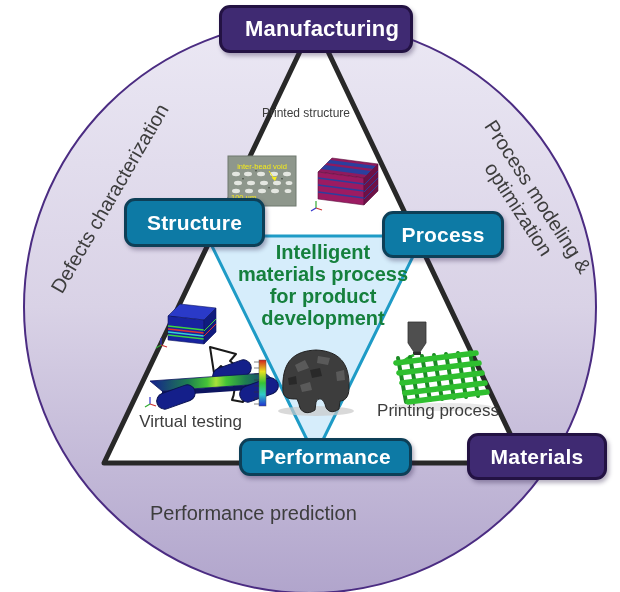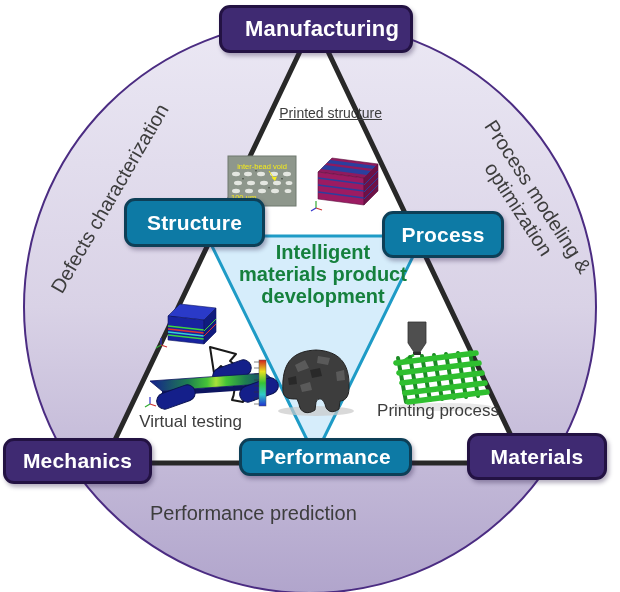--- a/index.html
+++ b/index.html
@@ -208,37 +208,37 @@
 
   <div class="lbl rot" style="left:-20px;top:187px;width:260px;transform:rotate(-60deg);">Defects characterization</div>
 
   <div class="lbl rot" style="left:400px;top:180px;width:256px;transform:rotate(57deg);">
     <div>Process modeling &amp;</div>
     <div>optimization</div>
   </div>
 
   <div class="lbl" style="left:150px;top:502px;width:340px;text-align:left;font-size:20px;">Performance prediction</div>
 
-  <div class="lbl" style="left:262px;top:101px;width:120px;text-align:right;font-size:14px;line-height:25px;text-decoration:underline;">Printed structure</div>
+  <div class="lbl" style="left:262px;top:101px;width:120px;text-align:left;font-size:12px;line-height:25px;">Printed structure</div>
 
   <div class="lbl" style="left:118px;top:412px;width:145px;text-align:center;font-size:17px;">Virtual testing</div>
 
   <div class="lbl" style="left:358px;top:401px;width:160px;text-align:center;font-size:17px;">Printing process</div>
 
   <div class="center-msg">
     <div>Intelligent</div>
-    <div>materials product</div>
+    <div>materials process</div>
+    <div>for product</div>
     <div>development</div>
   </div>
 
   <div class="node purple" style="left:219px;top:5px;width:194px;height:48px;font-size:22px;padding-left:12px;">Manufacturing</div>
 
   <div class="node teal" style="left:124px;top:198px;width:141px;height:49px;font-size:21px;">Structure</div>
 
   <div class="node teal" style="left:382px;top:211px;width:122px;height:47px;font-size:21px;">Process</div>
 
-  <div class="node purple" style="left:3px;top:438px;width:149px;height:46px;font-size:21px;">Mechanics</div>
 
   <div class="node teal" style="left:239px;top:438px;width:173px;height:38px;font-size:21px;">Performance</div>
 
   <div class="node purple" style="left:467px;top:433px;width:140px;height:47px;font-size:21px;">Materials</div>
 
 </div>
 
 </body></html>

